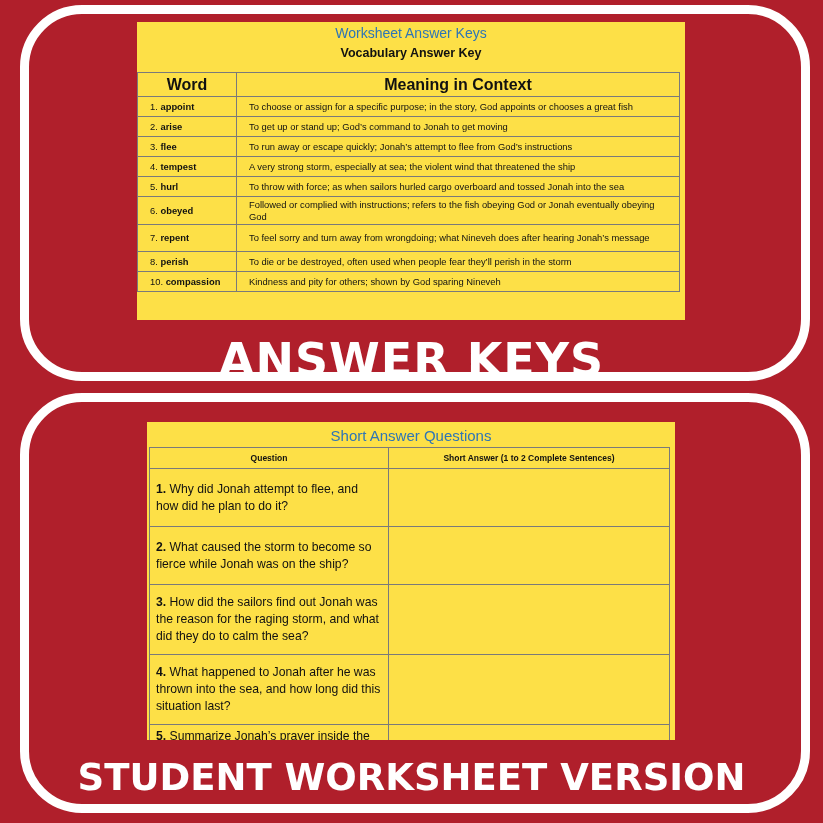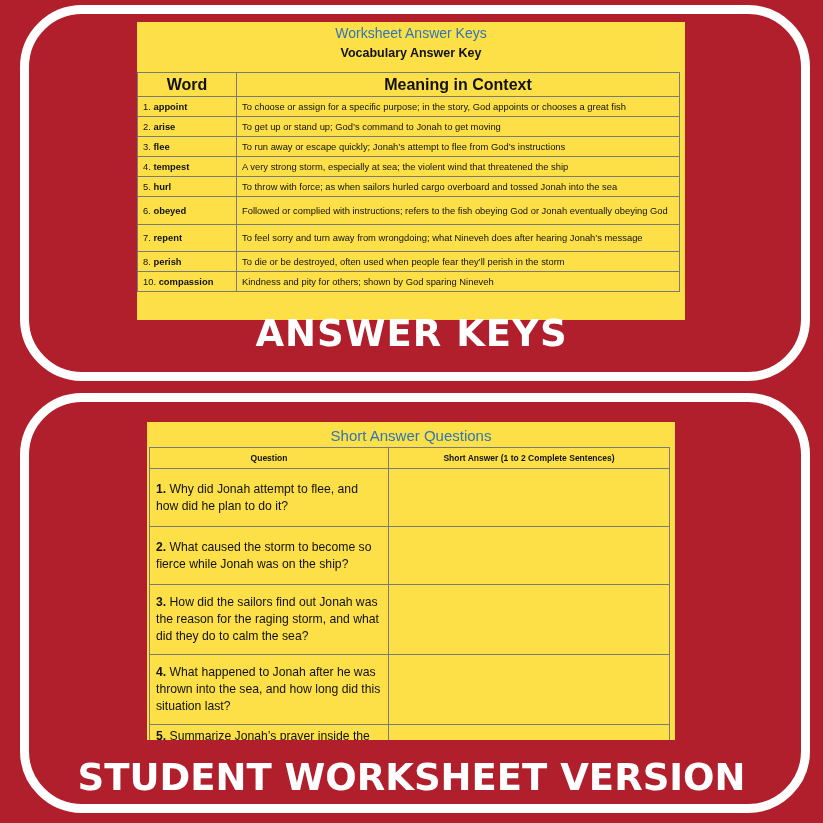--- a/index.html
+++ b/index.html
@@ -26,38 +26,38 @@
     position: absolute; left: 0; right: 0; top: 24px; text-align: center;
     font-size: 12.5px; font-weight: bold; color: #111;
   }
   .sheet.two .sheet-title { top: 5px; font-size: 15px; }
 
   table { border-collapse: collapse; position: absolute; table-layout: fixed; }
   td, th { border: 1.3px solid #7a7a7a; color: #111; vertical-align: middle; }
 
   .vocab { left: 0; top: 50px; width: 543px; }
   .vocab th { height: 24px; font-size: 16px; font-weight: bold; text-align: center; margin-left: 8px; }
-  .vocab td { font-size: 9.4px; padding: 0 5px; line-height: 12px; height: 20px; }
+  .vocab td { font-size: 9.4px; padding: 0 12px; line-height: 12px; height: 20px; }
   .vocab td.word b { font-weight: bold; }
   .vocab tr.tall td { height: 28px; }
   .vocab tr.tall2 td { height: 27px; }
   .vocab col.c1 { width: 99px; }
 
   .sa { left: 2px; top: 25px; width: 521px; }
   .sa th { height: 21px; font-size: 8.5px; font-weight: bold; text-align: center; }
   .sa td { height: 58px; font-size: 12.2px; line-height: 17px; padding: 9px 6px; vertical-align: middle; }
   .sa tr.last td { height: 50px; vertical-align: top; padding-top: 3px; }
   .sa col.c1 { width: 239px; }
 
   .banner {
     position: absolute; left: 0; width: 823px; text-align: center;
     color: #ffffff; font-weight: bold; font-family: "DejaVu Sans", sans-serif;
     letter-spacing: 1px;
   }
-  .banner.top { top: 312px; font-size: 37px; }
+  .banner.top { top: 333px; font-size: 46px; }
   .banner.bottom { top: 756px; font-size: 37px; letter-spacing: 0px; }
 </style>
 </head>
 <body>
 
 <div class="panel top"></div>
 <div class="panel bottom"></div>
 
 <div class="sheet one">
   <div class="sheet-title">Worksheet Answer Keys</div>

